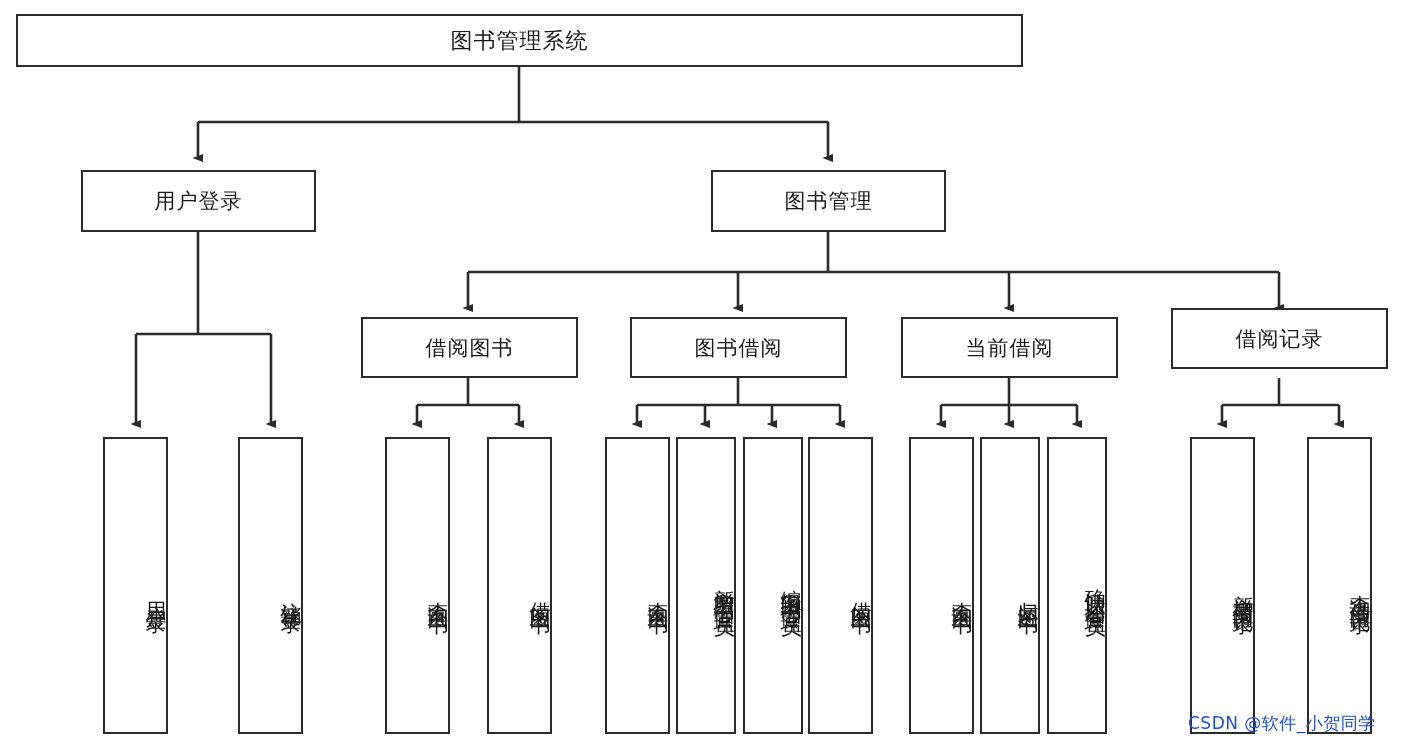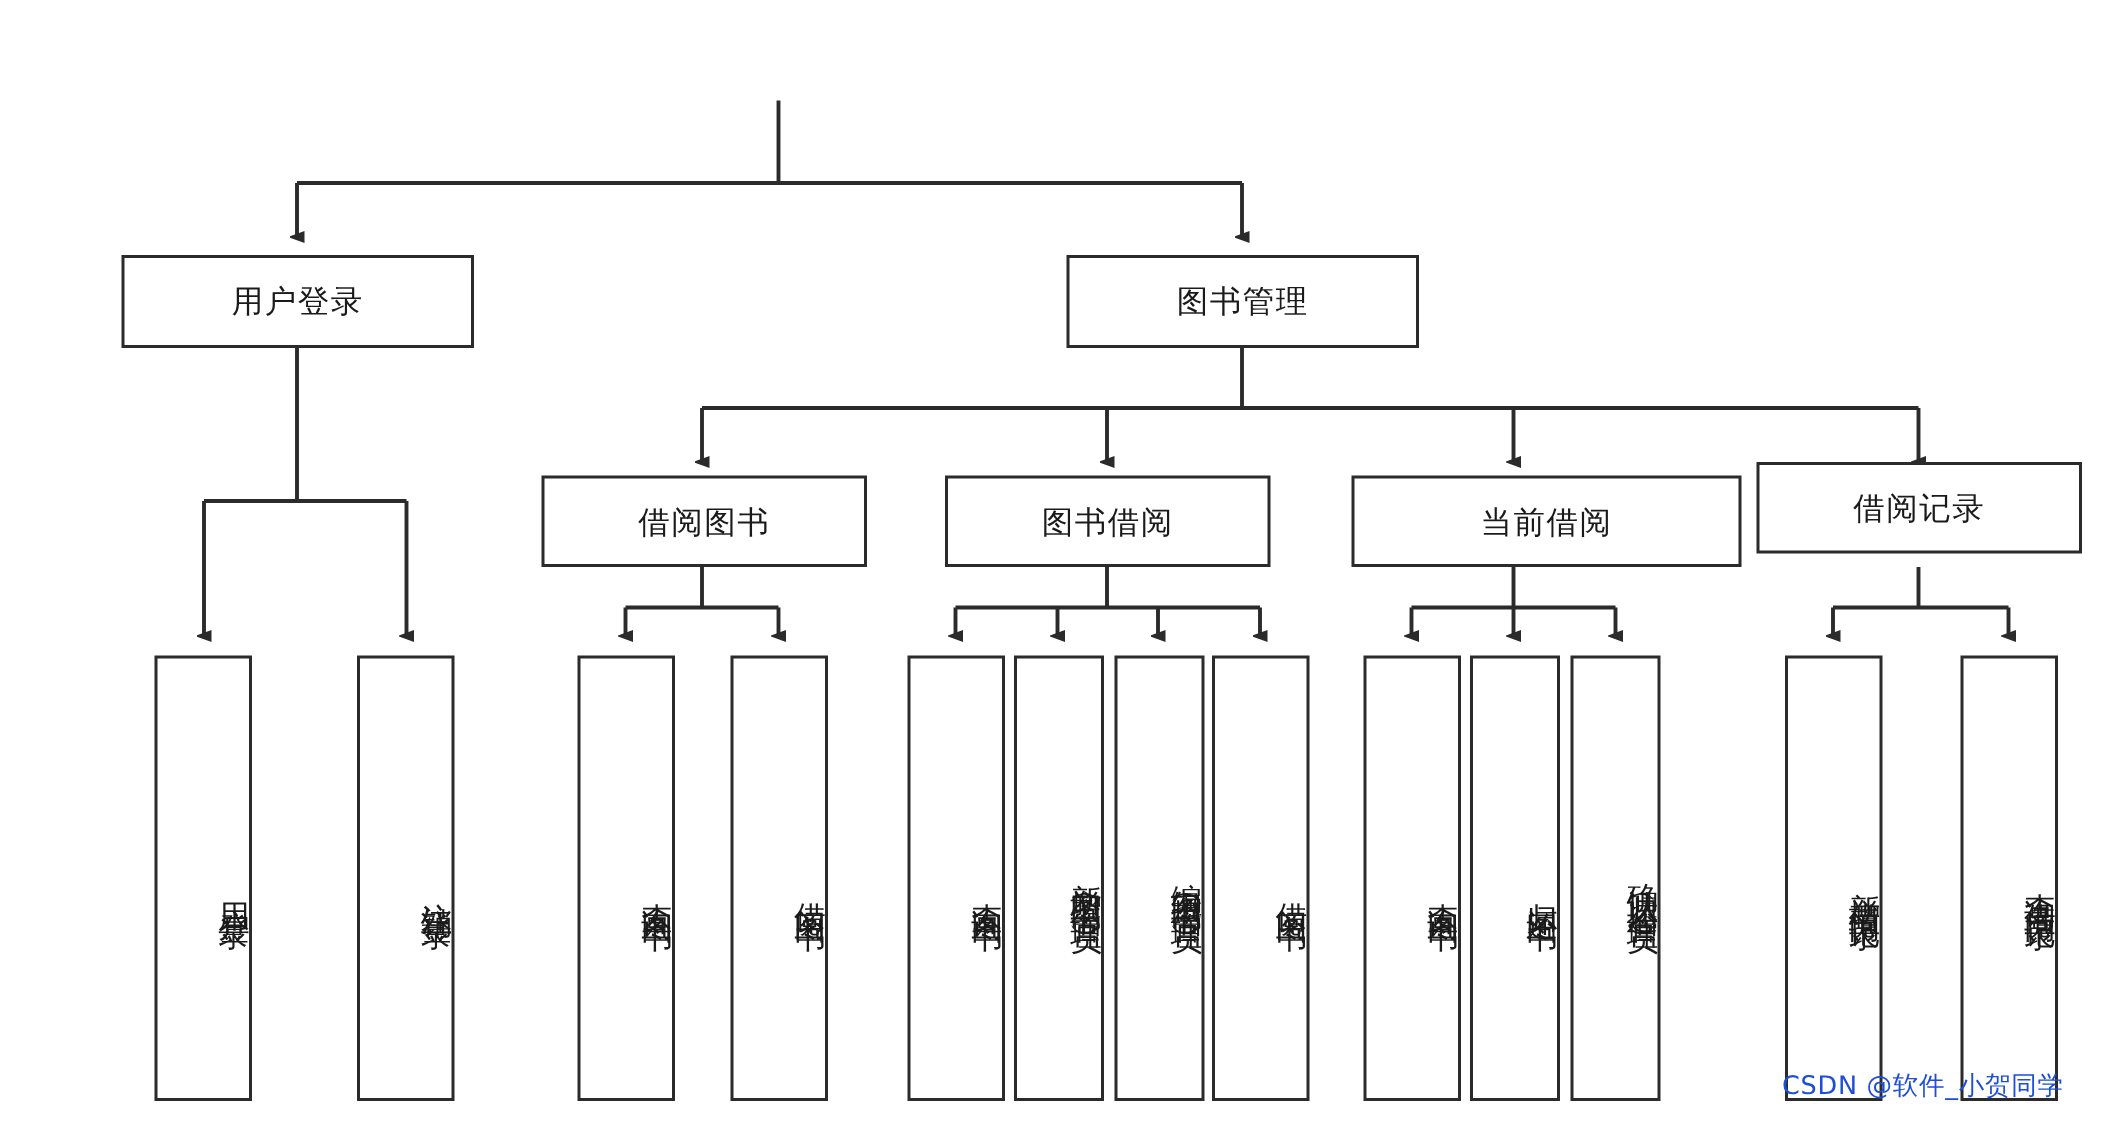--- a/index.html
+++ b/index.html
@@ -111,35 +111,38 @@
       <path d="M1009,405 L1009,424" marker-end="url(#arrow)"></path>
       <path d="M1077,405 L1077,424" marker-end="url(#arrow)"></path>
 
       <path d="M1279,378 L1279,405"></path>
       <path d="M1222,405 L1339,405"></path>
       <path d="M1222,405 L1222,424" marker-end="url(#arrow)"></path>
       <path d="M1339,405 L1339,424" marker-end="url(#arrow)"></path>
     </g>
   </svg>
 
+  <div class="node horiz root" style="left:16px; top:14px; width:1007px; height:53px;">
+    <span>图书管理系统</span>
+  </div>
 
   <div class="node horiz" style="left:81px; top:170px; width:235px; height:62px;">
     <span>用户登录</span>
   </div>
   <div class="node horiz" style="left:711px; top:170px; width:235px; height:62px;">
     <span>图书管理</span>
   </div>
 
   <div class="node horiz" style="left:361px; top:317px; width:217px; height:61px;">
     <span>借阅图书</span>
   </div>
   <div class="node horiz" style="left:630px; top:317px; width:217px; height:61px;">
     <span>图书借阅</span>
   </div>
-  <div class="node horiz" style="left:901px; top:317px; width:260px; height:61px;">
+  <div class="node horiz" style="left:901px; top:317px; width:217px; height:61px;">
     <span>当前借阅</span>
   </div>
   <div class="node horiz" style="left:1171px; top:308px; width:217px; height:61px;">
     <span>借阅记录</span>
   </div>
 
   <div class="node vert" style="left:103px; top:437px; width:65px; height:297px;">
     <span class="vtext">用户登录</span>
   </div>
   <div class="node vert" style="left:238px; top:437px; width:65px; height:297px;">

